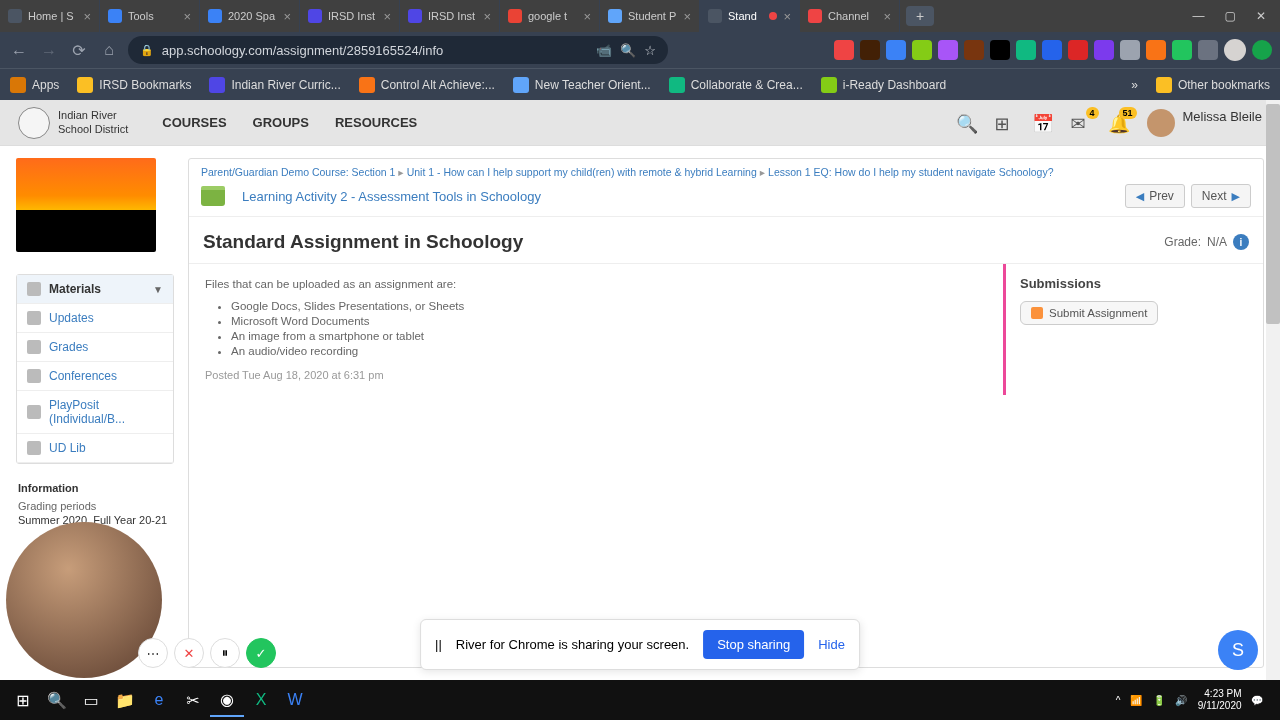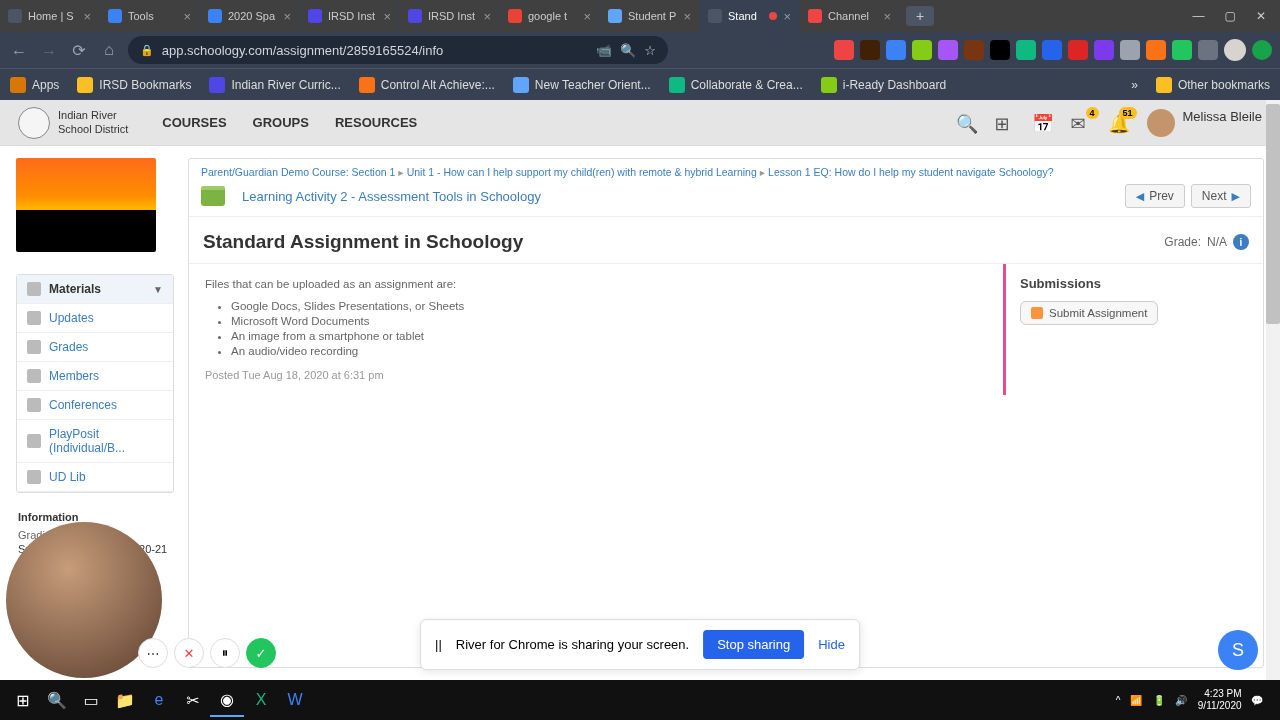--- a/index.html
+++ b/index.html
@@ -269,24 +269,20 @@
       <div class="sb-item">
           <span class="sb-ico"></span>
           <span>Updates</span>
         </div>
       <div class="sb-item">
           <span class="sb-ico"></span>
           <span>Grades</span>
         </div>
       <div class="sb-item">
           <span class="sb-ico"></span>
-          <span>Members</span>
-        </div>
-      <div class="sb-item">
-          <span class="sb-ico"></span>
           <span>Conferences</span>
         </div>
       <div class="sb-item">
           <span class="sb-ico"></span>
           <span>PlayPosit (Individual/B...</span>
         </div>
       <div class="sb-item">
           <span class="sb-ico"></span>
           <span>UD Lib</span>
         </div>

